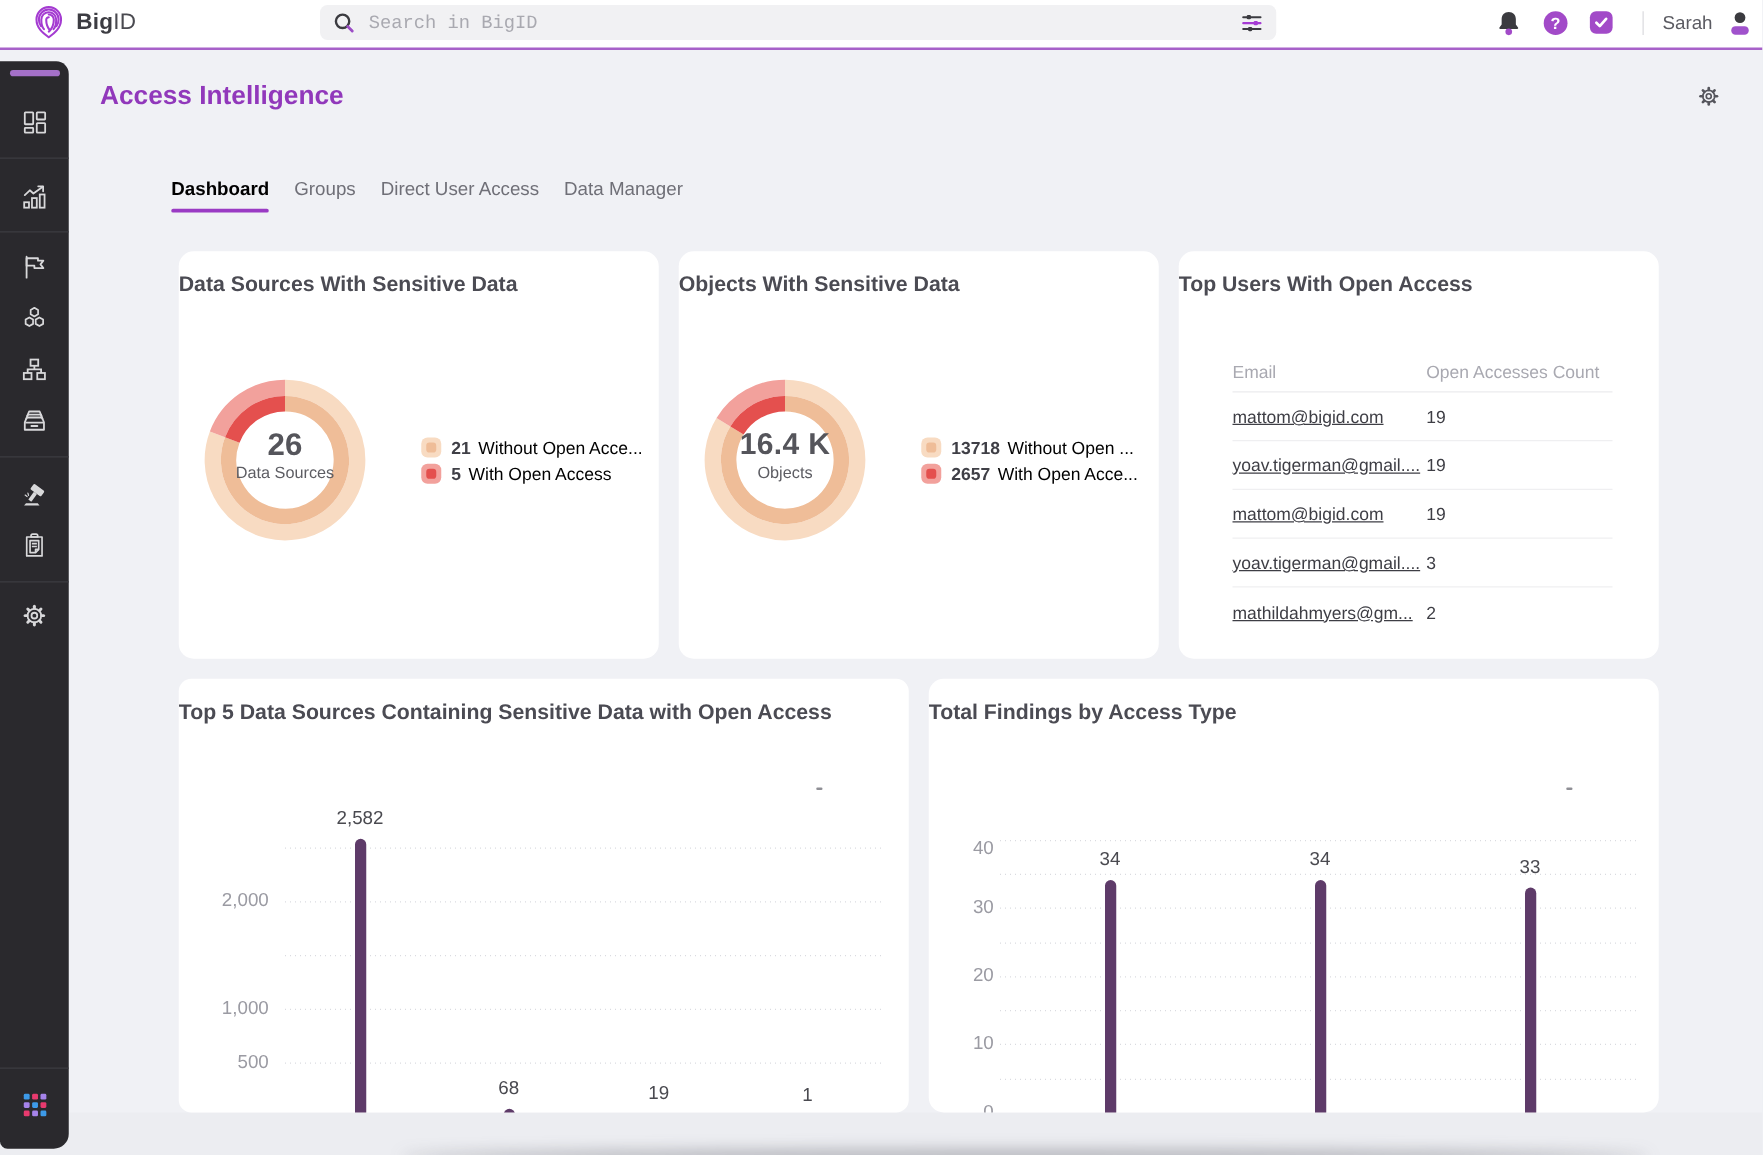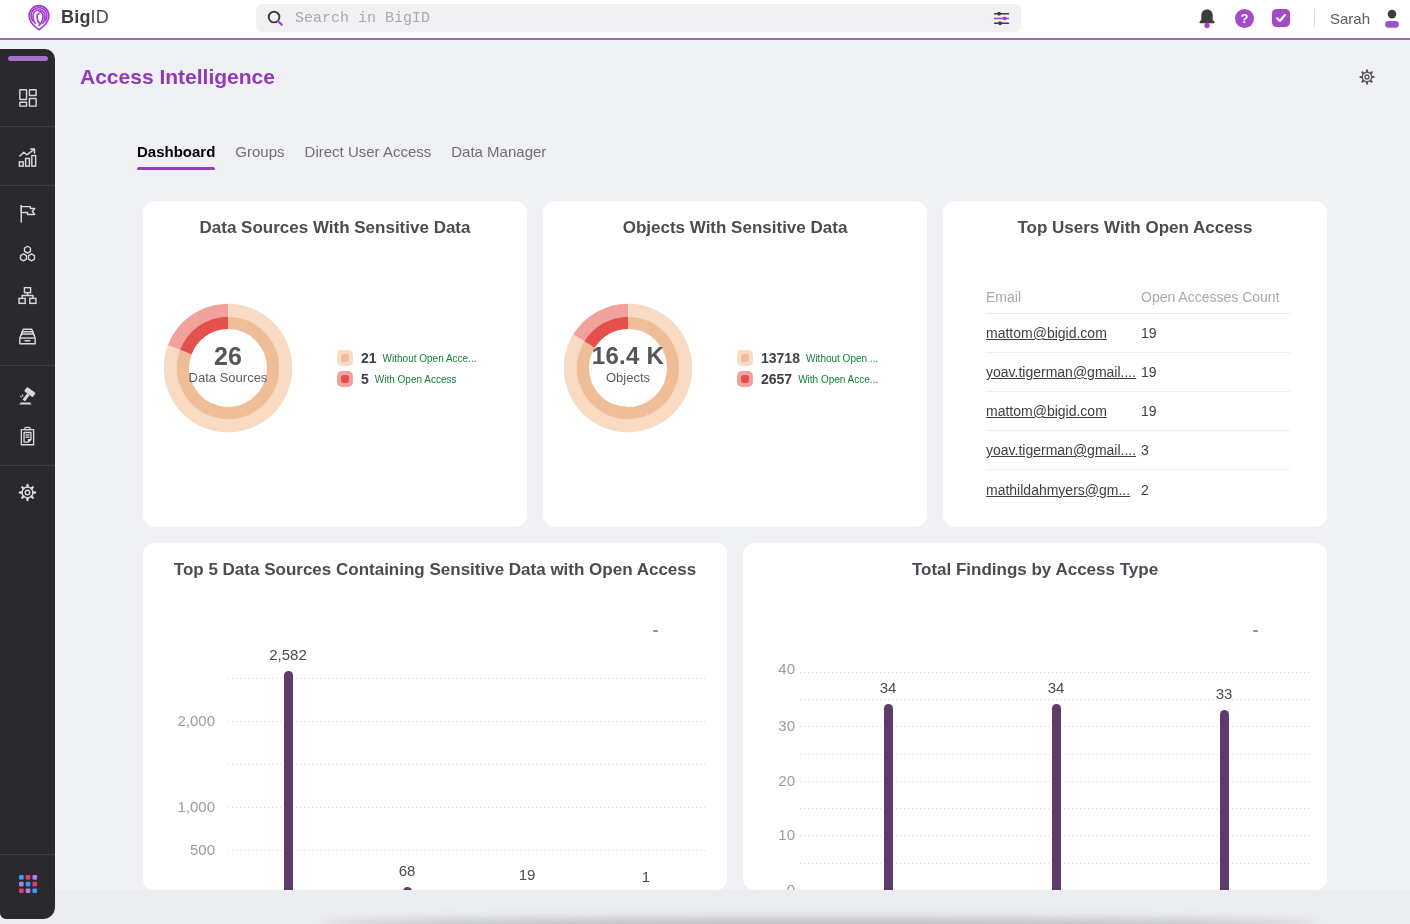--- a/index.html
+++ b/index.html
@@ -34,37 +34,37 @@
   .sb-spacer { flex:1; }
   
   .page-title { position:absolute; left:80px; top:65px; font-size:21px; font-weight:700; color:#9138bb; z-index:5; }
   .page-gear { position:absolute; left:1357px; top:67px; z-index:5; cursor:pointer; }
   .tabs { position:absolute; left:137px; top:143px; display:flex; gap:20px; z-index:5; }
   .tab { font-size:15px; color:#6f6f77; padding-bottom:10px; cursor:pointer; position:relative; }
   .tab.active { color:#000000; font-weight:700; }
   .tab.active:after { content:""; position:absolute; left:0; right:0; bottom:0; height:3px; border-radius:2px; background:#9a3bc4; }
   
   .card { position:absolute; background:#fff; border-radius:12px; z-index:5; }
-  .card-title { position:absolute; left:0; right:0; top:17px; text-align:center; font-size:17px; font-weight:700; color:#4b4b53; }
+  .card-title { position:absolute; left:0; right:0; top:17px; font-size:17px; font-weight:700; color:#4b4b53; }
   #card-ds { left:143px; top:201px; width:384px; height:326px; }
   #card-obj { left:543px; top:201px; width:384px; height:326px; }
   #card-users { left:943px; top:201px; width:384px; height:326px; }
   #card-top5 { left:143px; top:543px; width:584px; height:347px; overflow:hidden;border-radius:10px; }
   #card-findings { left:743px; top:543px; width:584px; height:347px; overflow:hidden; }
   
   .donut-wrap { position:absolute; left:0px; top:82px; width:170px; height:170px; }
   .donut-center-num { position:absolute; left:0; top:141px; width:170px; text-align:center; font-size:25px; font-weight:700; color:#55555b; z-index:2; }
   .donut-center-num.small { font-size:24px; letter-spacing:.3px; }
   .donut-center-label { position:absolute; left:0; top:169px; width:170px; text-align:center; font-size:13px; color:#5d5d63; z-index:2; }
   .legend { position:absolute; left:194px; top:149px; display:flex; flex-direction:column; gap:5px; }
   .legend-row { display:flex; align-items:center; height:16px; }
   .legend-swatch { width:16px; height:16px; border-radius:5px; position:relative; flex:none; }
   .legend-swatch i { position:absolute; left:4px; top:4px; width:8px; height:8px; border-radius:2.5px; }
   .legend-num { font-weight:700; color:#3f3f46; font-size:14px; margin-left:8px; }
-  .legend-label { color:#15803d; font-size:10px; margin-left:6px; white-space:nowrap; }
+  .legend-label { color:#000000; font-size:14px; margin-left:6px; white-space:nowrap; }
   
   .utable { position:absolute; left:43px; top:88px; width:304px; font-size:14px; }
   .utable-head { display:flex; color:#a9a9b1; height:17px; }
   .utable .col-email { width:155px; }
   .utable-hr { height:1px; background:#ececee; margin-top:7px; }
   .utable-row { display:flex; align-items:center; height:39px; color:#3e3e45; border-bottom:1px solid #efeff1; }
   .utable-row:last-child { border-bottom:none; }
   .utable-row .col-email { white-space:nowrap;text-decoration:underline; }
   
   .gridline { position:absolute; height:1px; background-image:repeating-linear-gradient(90deg,#dadbe0 0 1px, transparent 1px 4px); }
@@ -410,21 +410,21 @@
       <div class="gridline" style="left:57px;width:510px;top:265.1px"></div>
       <div class="gridline" style="left:57px;width:510px;top:237.8px"></div>
       <div class="gridline" style="left:57px;width:510px;top:210.5px"></div>
       <div class="gridline" style="left:57px;width:510px;top:183.2px"></div>
       <div class="gridline" style="left:57px;width:510px;top:155.9px"></div>
       <div class="gridline" style="left:57px;width:510px;top:128.6px"></div>
       <div class="ytick" style="left:-8px;top:338.0px">0</div>
       <div class="ytick" style="left:-8px;top:283.4px">10</div>
       <div class="ytick" style="left:-8px;top:228.8px">20</div>
       <div class="ytick" style="left:-8px;top:174.2px">30</div>
-      <div class="ytick" style="left:-8px;top:117px">40</div>
+      <div class="ytick" style="left:-8px;top:127px">40</div>
       <div class="bar" style="left:140.5px;top:161.4px;width:9px;height:197.6px;background:#5e3b69"></div>
       <div class="bar-label" style="left:100px;top:136.4px">34</div>
       <div class="bar" style="left:308.5px;top:161.4px;width:9px;height:197.6px;background:#5e3b69"></div>
       <div class="bar-label" style="left:268px;top:136.4px">34</div>
       <div class="bar" style="left:476.5px;top:166.8px;width:9px;height:192.2px;background:#5e3b69"></div>
       <div class="bar-label" style="left:436px;top:141.8px">33</div>
       <div class="mini-dash" style="left:510px;top:87px"></div>
     </div>
 </div>
 

